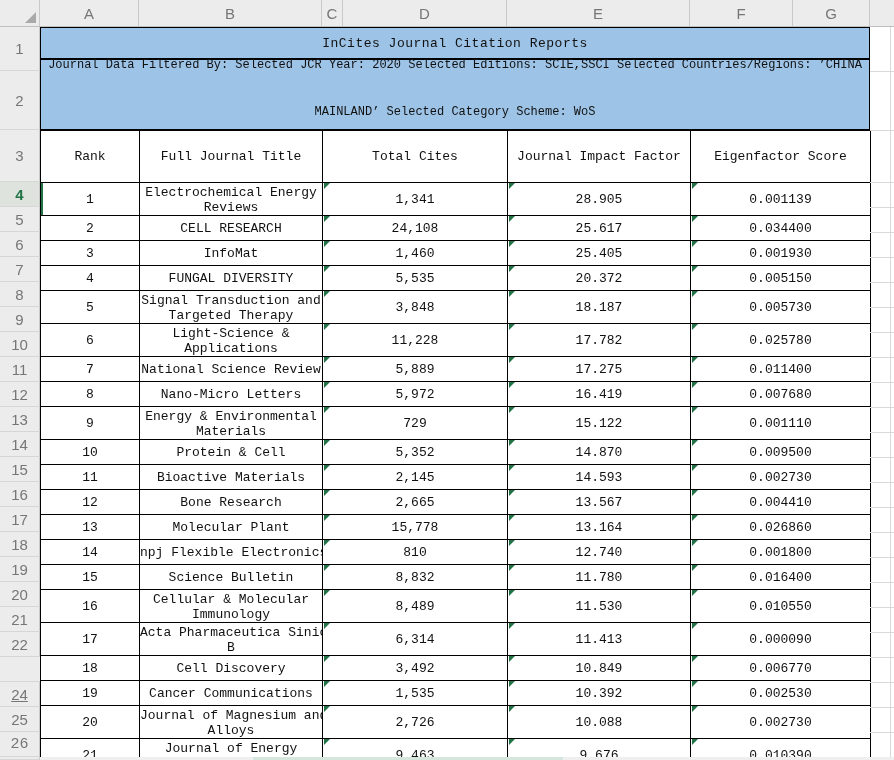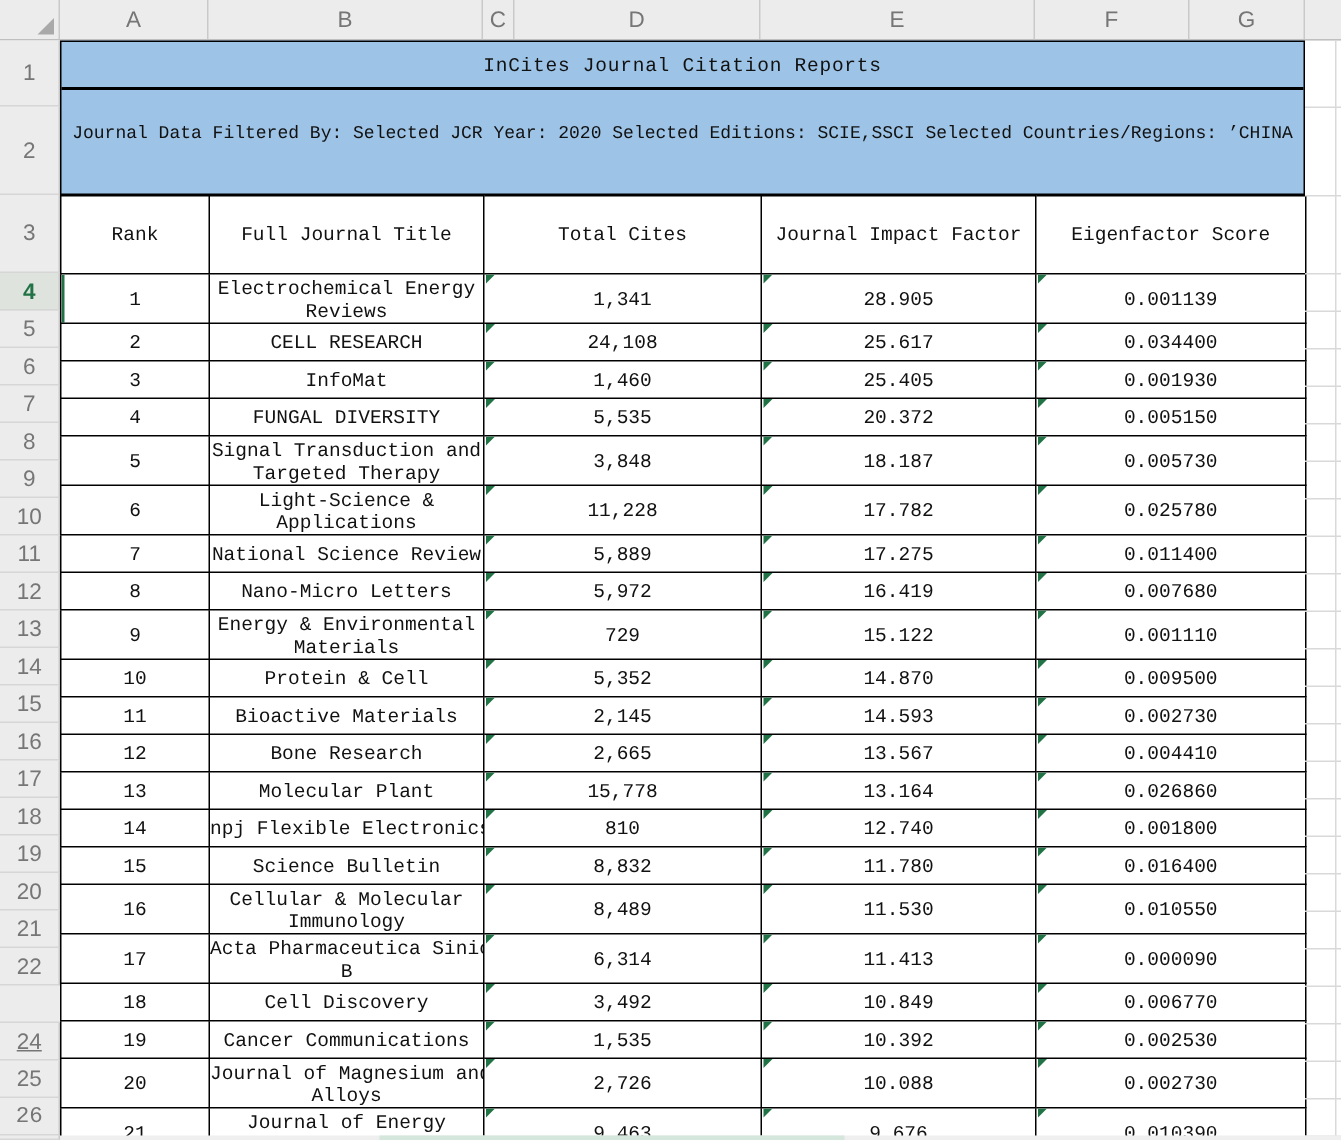--- a/index.html
+++ b/index.html
@@ -139,20 +139,21 @@
       <div class="gutcell" style="height: 25px; font-family: Liberation Mono, monospace;">26</div>
       <div class="gutcell" style="height: 3px;"></div>
     </div>
 
   <div class="blue-block">
     <div class="title-cell">
       <span>InCites Journal Citation Reports</span>
     </div>
     <div class="filter-cell">
       <div>Journal Data Filtered By:  Selected JCR Year: 2020 Selected Editions: SCIE,SSCI Selected Countries/Regions: ’CHINA</div>
+      <div>MAINLAND’ Selected Category Scheme: WoS</div>
     </div>
   </div>
 
   <table class="datatable">
     <colgroup id="cols">
         <col style="width: 99px;">
         <col style="width: 183px;">
         <col style="width: 185px;">
         <col style="width: 183px;">
         <col style="width: 180px;">

